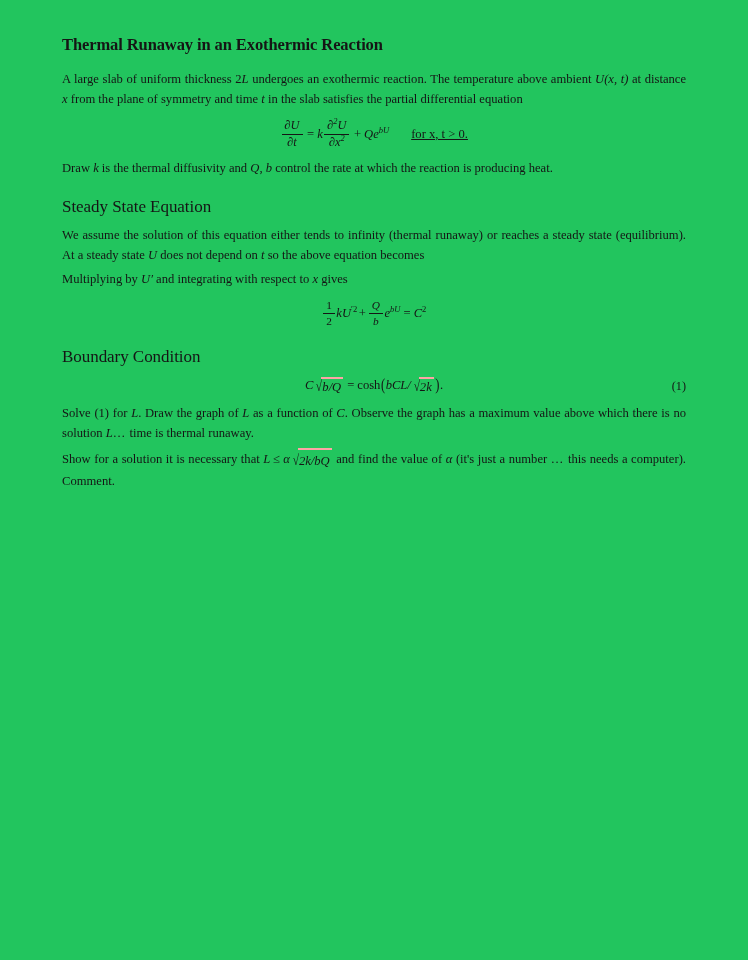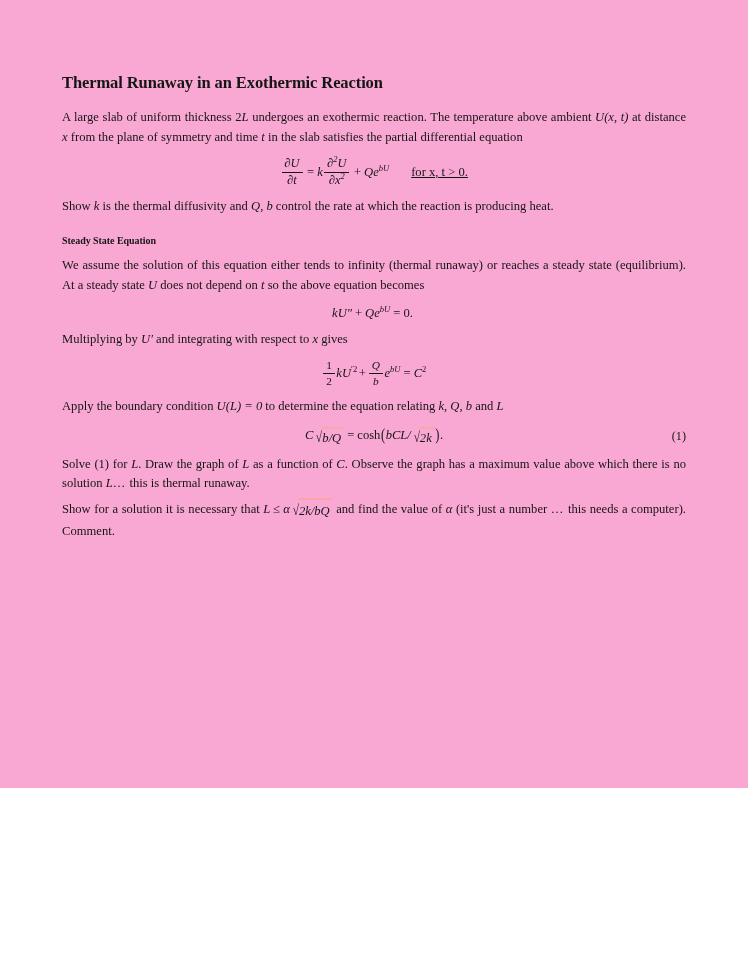--- a/index.html
+++ b/index.html
@@ -10,35 +10,35 @@
   body {
     width: 748px;
     height: 960px;
     font-family: "Liberation Serif", "DejaVu Serif", serif;
     color: #151515;
     overflow: hidden;
   }
   .page {
     position: relative;
     width: 748px;
-    height: 788px;
-    background: #f9a8d4;
+    height: 960px;
+    background: #22c55e;
     box-sizing: border-box;
-    padding: 73px 62px 0 62px;
+    padding: 35px 62px 0 62px;
   }
   .doc-title {
     font-size: 16.5px;
     font-weight: bold;
     letter-spacing: -0.1px;
     margin: 0 0 15px 0;
     line-height: 1.2;
   }
   .section-heading {
-    font-size: 10px;
-    font-weight: bold;
+    font-size: 17px;
+    font-weight: normal;
     letter-spacing: -0.05px;
     margin: 18px 0 9px 0;
     line-height: 1.2;
   }
   p.body-text {
     font-size: 12.6px;
     line-height: 1.58;
     text-align: justify;
     margin: 0 0 4px 0;
     hyphens: none;
@@ -147,44 +147,41 @@
 <div class="page">
 
   <h1 class="doc-title">Thermal Runaway in an Exothermic Reaction</h1>
 
   <p class="body-text"><span>A large slab of uniform thickness 2</span><i>L</i><span> undergoes an exothermic reaction. The temperature above ambient </span><i>U</i><i>(x, t)</i><span> at distance </span><i>x</i><span> from the plane of symmetry and time </span><i>t</i><span> in the slab satisfies the partial differential equation</span></p>
 
   <div class="eq-block">
     <span class="eq-inner"><span class="frac"><i class="num">∂U</i><i class="den">∂t</i></span><span class="op">=</span><i>k</i><span class="frac"><i class="num">∂<sup class="exp">2</sup>U</i><i class="den">∂x<sup class="exp">2</sup></i></span><span class="op">+</span><i>Qe<sup class="exp">bU</sup></i><span class="cond">for x, t &gt; 0.</span></span>
   </div>
 
-  <p class="body-text"><span>Show </span><i>k</i><span> is the thermal diffusivity and </span><i>Q</i><span>, </span><i>b</i><span> control the rate at which the reaction is producing heat.</span></p>
+  <p class="body-text"><span>Draw </span><i>k</i><span> is the thermal diffusivity and </span><i>Q</i><span>, </span><i>b</i><span> control the rate at which the reaction is producing heat.</span></p>
 
   <h2 class="section-heading">Steady State Equation</h2>
 
   <p class="body-text"><span>We assume the solution of this equation either tends to infinity (thermal runaway) or reaches a steady state (equilibrium). At a steady state </span><i>U</i><span> does not depend on </span><i>t</i><span> so the above equation becomes</span></p>
 
-  <div class="eq-block">
-    <span class="eq-inner"><i>k</i><i>U″</i><span class="op">+</span><i>Q</i><i>e</i><sup class="exp"><i>bU</i></sup><span class="op">= 0.</span></span>
-  </div>
 
 
   <p class="body-text"><span>Multiplying by </span><i>U′</i><span> and integrating with respect to </span><i>x</i><span> gives</span></p>
 
   <div class="eq-block">
     <span class="eq-inner"><span class="frac frac-sm"><span class="num num-up">1</span><span class="den num-up">2</span></span><i>k</i><i>U</i><sup class="exp">′2</sup><span class="tight-op">+</span><span class="frac frac-sm"><i class="num">Q</i><i class="den">b</i></span><i>e</i><sup class="exp"><i>bU</i></sup><span class="op">=</span><i>C</i><sup class="exp">2</sup></span>
   </div>
 
 
+  <h2 class="section-heading">Boundary Condition</h2>
 
-  <p class="body-text"><span>Apply the boundary condition </span><i>U</i><span><i>(L) = 0</i></span><span> to determine the equation relating </span><i>k</i><span>, </span><i>Q</i><span>, </span><i>b</i><span> and </span><i>L</i></p>
 
   <div class="eq-block">
     <span class="eq-inner"><i>C</i><span class="sqrt"><span class="radical">√</span><i class="radicand">b/Q</i></span><span class="op">=</span><span class="fn">cosh</span><span class="paren-big">(</span><i>bCL/</i><span class="sqrt"><span class="radical">√</span><i class="radicand">2k</i></span><span class="paren-big">)</span><span>.</span></span>
     <span class="eq-number">(1)</span>
   </div>
 
-  <p class="body-text"><span>Solve (1) for </span><i>L</i><span>. Draw the graph of </span><i>L</i><span> as a function of </span><i>C</i><span>. Observe the graph has a maximum value above which there is no solution </span><i>L</i><span class="ell">…</span><span> this is thermal runaway.</span></p>
+  <p class="body-text"><span>Solve (1) for </span><i>L</i><span>. Draw the graph of </span><i>L</i><span> as a function of </span><i>C</i><span>. Observe the graph has a maximum value above which there is no solution </span><i>L</i><span class="ell">…</span><span> time is thermal runaway.</span></p>
 
 
   <p class="body-text"><span>Show for a solution it is necessary that </span><i>L</i><span class="op">≤</span><i>α</i><span class="sqrt"><span class="radical">√</span><i class="radicand">2k/bQ</i></span><span> and find the value of </span><i>α</i><span> (it's just a number </span><span class="ell">…</span><span> this needs a computer). Comment.</span></p>
 
 </div>
 
 </body></html>

